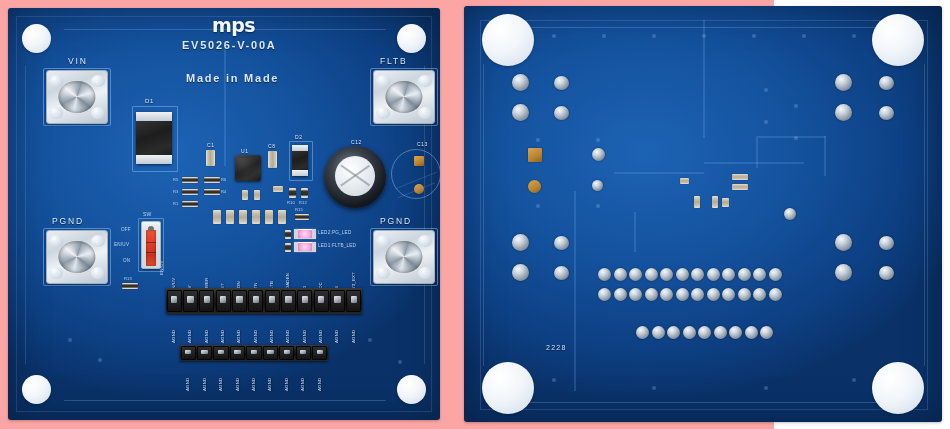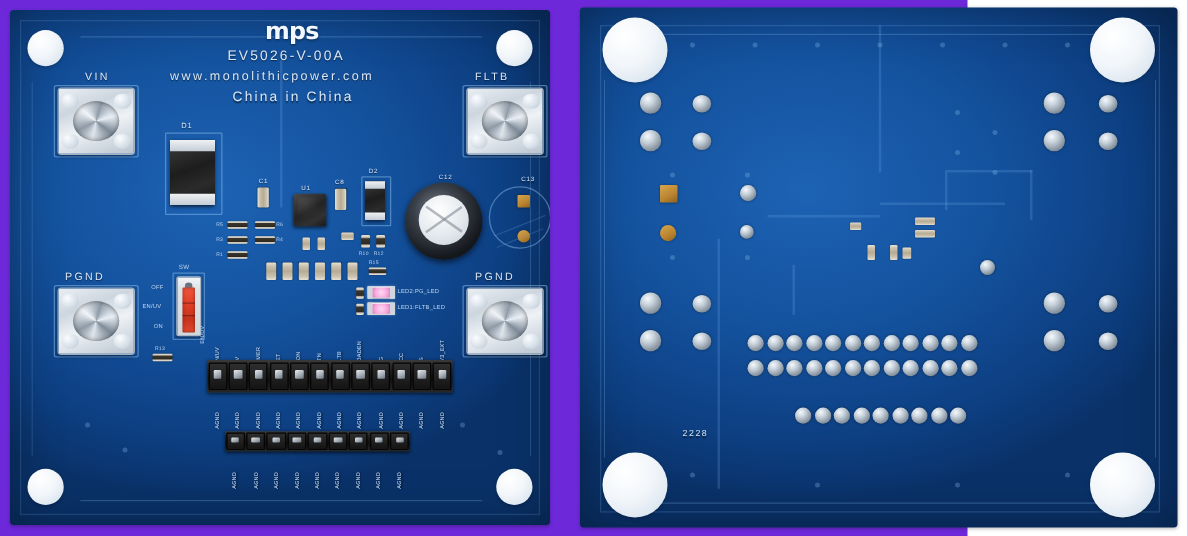--- a/index.html
+++ b/index.html
@@ -1,18 +1,18 @@
 <!DOCTYPE html>
 <html><head>
 <meta charset="utf-8">
 <title>EV5026-V-00A Evaluation Board</title>
 <style>
   html,body{margin:0;padding:0;background:#ffffff;}
   body{width:950px;height:429px;overflow:hidden;font-family:"Liberation Sans",sans-serif;}
-  .stage{position:relative;width:774px;height:429px;background:#6d28d9;}
+  .stage{position:relative;width:774px;height:429px;background:#fca5a5;}
 
   
   .board{
     position:absolute;
     background:
       radial-gradient(ellipse 70% 60% at 38% 35%, #1d63b4 0%, #14529e 45%, #0d3f82 80%, #0a3269 100%);
     border-radius:3px;
     box-shadow:inset 0 0 40px rgba(0,0,0,.35), 0 1px 3px rgba(0,0,0,.25);
     overflow:hidden;
   }
@@ -57,21 +57,21 @@
   .term .lug.bl{left:4%;bottom:8%}
   .term .lug.tr{right:4%;top:8%}
   .term .lug.br{right:4%;bottom:8%}
   .term-outline{position:absolute;border:1px solid rgba(150,200,245,.5);border-radius:2px;}
 
   
   .silk{
     position:absolute;color:#dbe8f6;letter-spacing:.06em;white-space:nowrap;
     text-shadow:0 1px 1px rgba(0,0,0,.55);font-family:"Liberation Sans",sans-serif;
   }
-  .silk.big{font-size:11px;letter-spacing:.16em;}
+  .silk.big{font-size:11px;letter-spacing:.16em;font-weight:bold;}
   .silk.mid{font-size:8.5px;letter-spacing:.22em;}
   .silk.sm{font-size:5.4px;letter-spacing:.12em;}
   .silk.xs{font-size:4px;letter-spacing:.05em;color:#bcd4ec;text-shadow:none;}
   .silk.vert{transform-origin:left bottom;transform:rotate(-90deg);}
 
   .logo{
     position:absolute;font-weight:bold;font-size:19px;letter-spacing:-.03em;
     color:#f2f8ff;font-family:"DejaVu Sans",sans-serif;
     text-shadow:0 1px 2px rgba(0,0,0,.5);
   }
@@ -201,22 +201,21 @@
 
     <div class="trace" style="left:216px;top:40px;width:2px;height:118px;"></div>
 
     <div class="standoff" style="left:14px;top:16px;width:29px;height:29px;"></div>
     <div class="standoff" style="right:14px;top:16px;width:29px;height:29px;"></div>
     <div class="standoff" style="left:14px;bottom:16px;width:29px;height:29px;"></div>
     <div class="standoff" style="right:14px;bottom:16px;width:29px;height:29px;"></div>
 
     <div class="logo" style="left:204px;top:6px;">mps</div>
     <div class="silk big" style="left:174px;top:31px;">EV5026-V-00A</div>
-    <div class="silk big" style="left:128px;top:48px;font-size:10px;letter-spacing:.20em;">www.monolithicpower.com</div>
-    <div class="silk big" style="left:178px;top:64px;">China in China</div>
+    <div class="silk big" style="left:178px;top:64px;">Made in Made</div>
 
     <div class="silk mid" style="left:60px;top:48px;">VIN</div>
     <div class="term-outline" style="left:35px;top:60px;width:66px;height:56px;"></div>
     <div class="term" style="left:38px;top:62px;width:60px;height:52px;">
       <div class="lug tl"></div>
         <div class="lug bl"></div>
       <div class="lug tr"></div>
         <div class="lug br"></div>
       <div class="screw"></div>
     </div>

